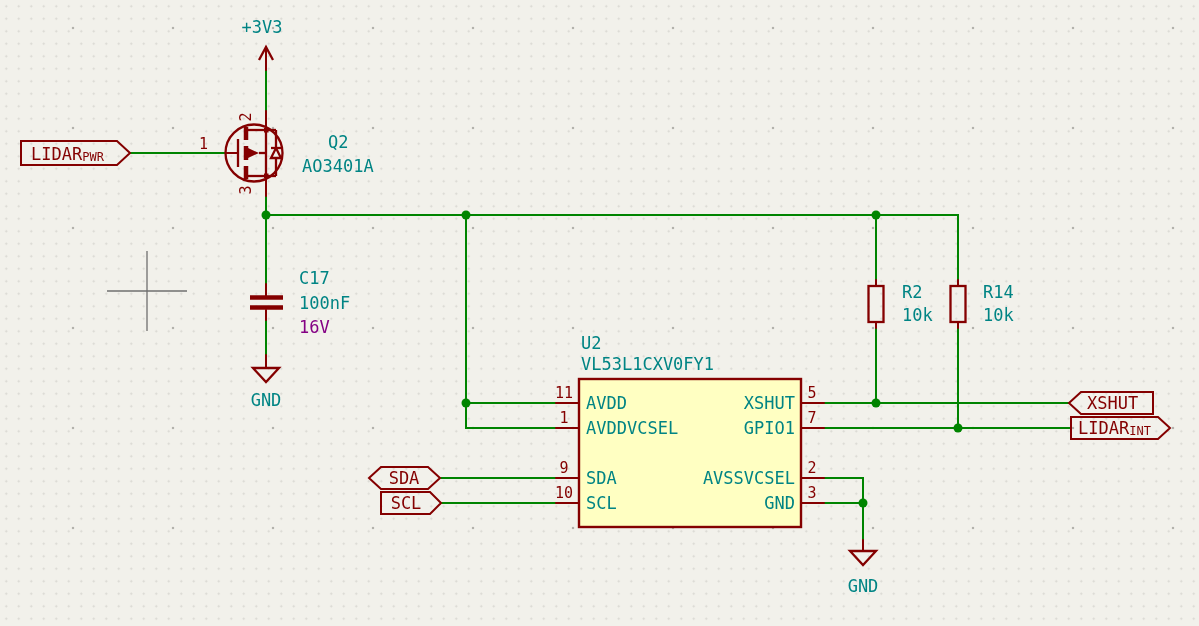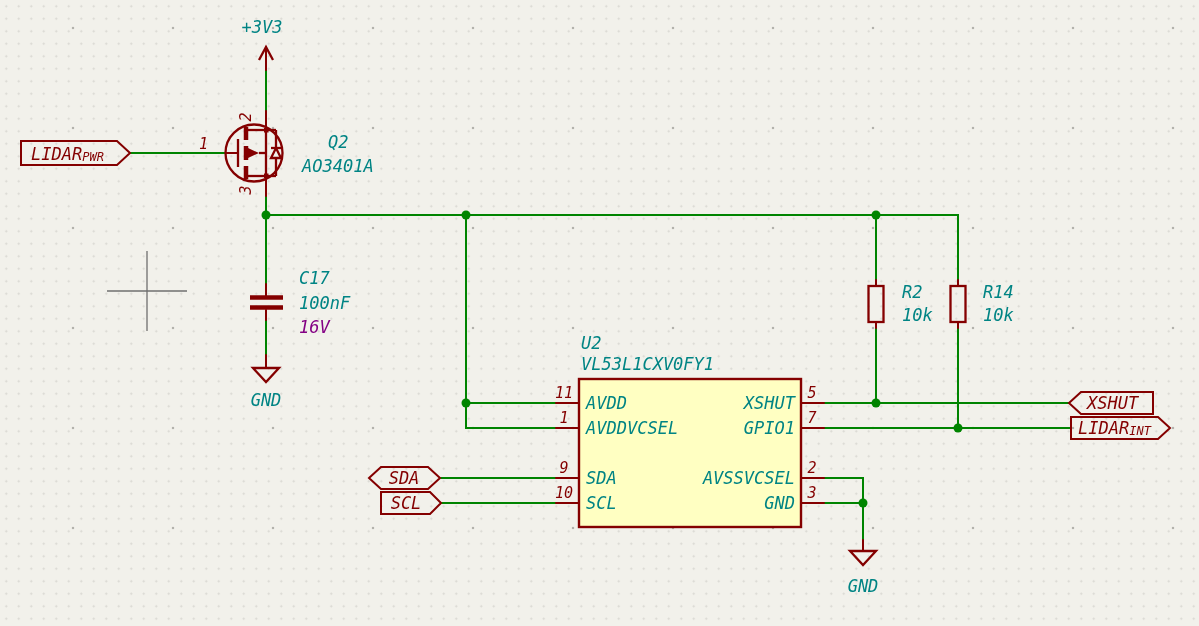--- a/index.html
+++ b/index.html
@@ -7,21 +7,20 @@
     position:relative;
     width:1199px;height:626px;
     background-color:var(--bg,#F2F1EB);
     background-image:
       radial-gradient(circle, var(--gridMajor,#B3B2AC) 1.4px, transparent 1.6px),
       radial-gradient(circle, var(--gridMinor,#D8D7D1) 0.9px, transparent 1.1px);
     background-size:100px 100px,12.5px 12.5px;
     background-position:23px 78px,0 0;
     overflow:hidden;
     font-family:"DejaVu Sans Mono","Liberation Mono",monospace;
-    font-style:italic;
   }
   svg{position:absolute;left:0;top:0;}
   .wire{stroke:var(--green,#008400);stroke-width:2;fill:none;stroke-linecap:round;}
   .pin{stroke:var(--maroon,#840000);stroke-width:2;fill:none;stroke-linecap:round;}
   .sym{stroke:var(--maroon,#840000);stroke-width:2.3;fill:none;}
   .symthick{stroke:var(--maroon,#840000);stroke-width:4.5;fill:none;}
   .symfill{fill:var(--maroon,#840000);stroke:none;}
   .junction{fill:var(--green,#008400);stroke:none;}
   .icbody{fill:var(--icFill,#FFFFC2);stroke:var(--maroon,#840000);stroke-width:2.4;}
   .lblshape{fill:none;stroke:var(--maroon,#840000);stroke-width:2;stroke-linejoin:miter;}

